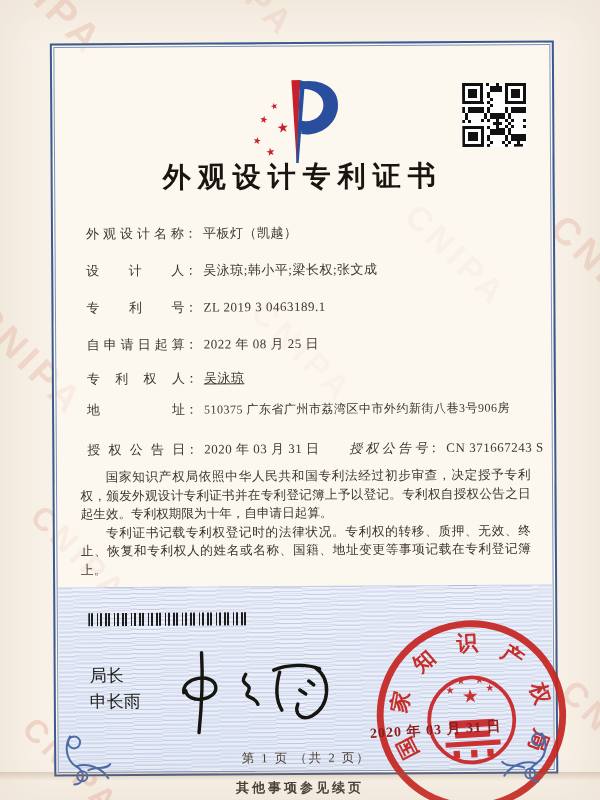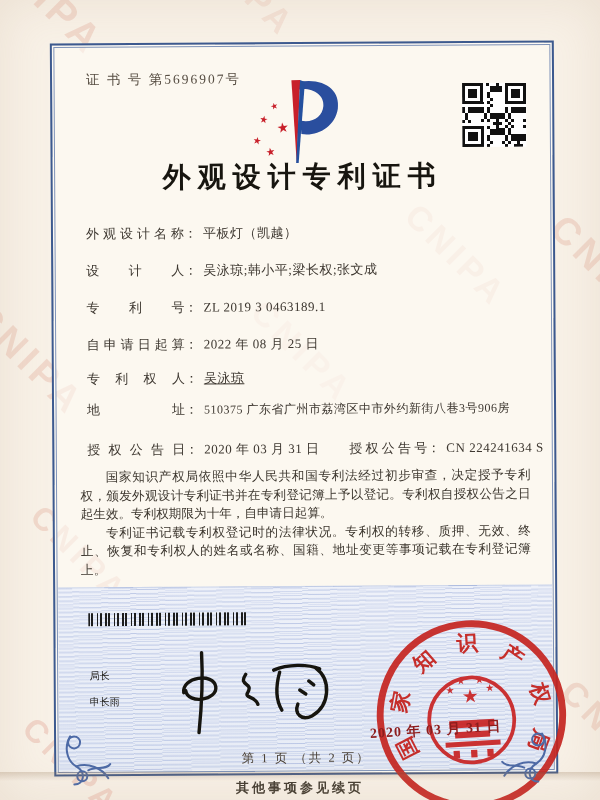--- a/index.html
+++ b/index.html
@@ -41,27 +41,27 @@
     font-size:28px;font-weight:bold;letter-spacing:7px;color:#17150f;}
   .fields{position:absolute;left:33px;top:180px;width:450px;font-size:13px;color:#3e3831;}
   .frow{position:absolute;left:0;white-space:nowrap;}
   .flabel{display:inline-block;width:98px;text-align:justify;text-align-last:justify;vertical-align:bottom;}
   .fcolon{display:inline-block;margin-right:6px;}
   .fval{letter-spacing:.5px;}
   .r0{top:0;} .r1{top:37px;} .r2{top:74px;} .r3{top:111px;} .r4{top:145px;text-decoration:underline;} .r5{top:176px;} 
   .r5 .fval{font-size:12px;}
   .grant{top:216px;}
   .grant2{position:absolute;left:262px;top:216px;white-space:nowrap;}
-  .grant2 .flabel{width:78px;}
+  .grant2 .flabel{width:78px;font-style:italic;}
   .paras{position:absolute;left:26px;top:423px;width:450px;font-size:12.6px;
     line-height:18.6px;color:#3c362e;text-align:justify;}
   .paras p{margin:0;text-indent:2em;}
   .barcode{position:absolute;left:33px;top:568px;width:158px;height:13px;
     background:repeating-linear-gradient(90deg,#1d1d1d 0 2px,transparent 2px 3px,#1d1d1d 3px 5px,transparent 5px 9px,#1d1d1d 9px 10px,transparent 10px 12px,#1d1d1d 12px 13.5px,transparent 13.5px 17px);}
-  .director{position:absolute;left:34px;top:618px;font-size:10px;color:#1c1a16;
+  .director{position:absolute;left:34px;top:618px;font-size:17px;color:#1c1a16;
     font-family:"Liberation Sans",sans-serif;line-height:26px;}
   .sig{position:absolute;left:106px;top:598px;width:190px;height:95px;}
   .seal{position:absolute;left:308px;top:572px;width:215px;height:200px;transform:rotate(-3deg);}
   .seal-date{position:absolute;left:314px;top:678px;font-size:14px;color:#8d1d1d;
     letter-spacing:1px;transform:rotate(-3deg);font-weight:bold;}
   .page-info{position:absolute;left:0;right:0;top:706px;text-align:center;
     font-size:12.5px;letter-spacing:2px;color:#4c4338;}
   .flourish{position:absolute;bottom:-14px;width:52px;height:62px;color:#4d6aa6;}
   .flourish-l{left:6px;}
   .flourish-r{right:6px;transform:scaleX(-1);}
@@ -83,24 +83,20 @@
 <span class="wm wm6">CNIPA</span>
 <span class="wm wm7">CNIPA</span>
 <span class="wm wm8">CNIPA</span>
 <span class="wm wm9">CNIPA</span>
 
 <div class="sheet">
   <div class="frame">
 
     <div class="guilloche"></div>
 
-    <div class="cert-no">
-      <span>证 书 号</span>
-      <span>第5696907号</span>
-    </div>
 
     <svg class="logo" viewBox="0 0 110 95">
       <path d="M52,6 C78,1 96,14 93,34 C90,53 71,63 55,60 L54,46 C67,49 77,42 78,31 C79,19 66,11 51,14 Z" fill="#2a4e9e"></path>
       <polygon points="45,4 54,4 50,90" fill="#c8202a"></polygon>
       <polygon points="54,4 59,6 52,90 49.4,90" fill="#24509e"></polygon>
       <text x="27" y="34" font-size="9" fill="#c8202a" text-anchor="middle" transform="rotate(-15 27 31)">★</text>
       <text x="16" y="48" font-size="10" fill="#c8202a" text-anchor="middle" transform="rotate(10 16 45)">★</text>
       <text x="36" y="58" font-size="14" fill="#c8202a" text-anchor="middle" transform="rotate(-8 36 54)">★</text>
       <text x="9" y="70" font-size="10" fill="#c8202a" text-anchor="middle" transform="rotate(12 9 67)">★</text>
       <text x="23" y="82" font-size="11" fill="#c8202a" text-anchor="middle" transform="rotate(-10 23 79)">★</text>
@@ -245,21 +241,21 @@
       <div class="frow r4">
         <span class="flabel">专利权人</span><span class="fcolon">：</span><span class="fval">吴泳琼</span>
       </div>
       <div class="frow r5">
         <span class="flabel">地址</span><span class="fcolon">：</span><span class="fval">510375 广东省广州市荔湾区中市外约新街八巷3号906房</span>
       </div>
       <div class="frow grant">
         <span class="flabel">授权公告日</span><span class="fcolon">：</span><span class="fval">2020 年 03 月 31 日</span>
       </div>
       <div class="grant2">
-        <span class="flabel">授权公告号</span><span class="fcolon">：</span><span class="fval">CN 224241634 S</span>
+        <span class="flabel">授权公告号</span><span class="fcolon">：</span><span class="fval">CN 371667243 S</span>
       </div>
     </div>
 
     <div class="paras">
       <p>国家知识产权局依照中华人民共和国专利法经过初步审查，决定授予专利权，颁发外观设计专利证书并在专利登记簿上予以登记。专利权自授权公告之日起生效。专利权期限为十年，自申请日起算。</p>
       <p>专利证书记载专利权登记时的法律状况。专利权的转移、质押、无效、终止、恢复和专利权人的姓名或名称、国籍、地址变更等事项记载在专利登记簿上。</p>
     </div>
 
     <div class="barcode"></div>
 

